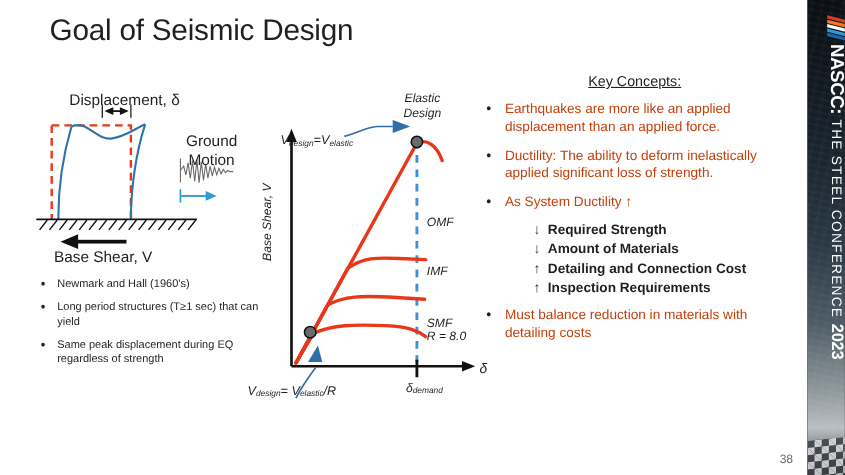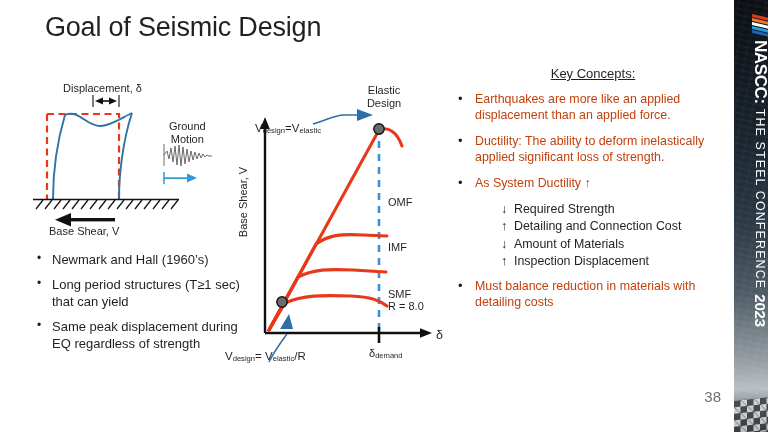--- a/index.html
+++ b/index.html
@@ -27,53 +27,53 @@
   }
 
   
   #left-fig {
     position: absolute;
     left: 8px; top: 82px;
     width: 210px; height: 165px;
   }
   .fig-caption {
     position: absolute;
-    font-size: 11px;
+    font-size: 14px;
     color: #231f20;
     white-space: nowrap;
   }
   #cap-displacement { left: 36px; top: 0px; }
   #cap-ground      { left: 142px; top: 38px; line-height: 1.18; text-align: center; }
   #cap-baseshear   { left: 22px; top: 143px; }
 
   
   #left-bullets {
     position: absolute;
     left: 16px; top: 252px;
     width: 205px;
   }
   #left-bullets .bl {
     position: relative;
     padding-left: 17px;
-    font-size: 13px;
+    font-size: 10px;
     line-height: 1.30;
     color: #231f20;
     margin-bottom: 8px;
   }
   #left-bullets .bl::before {
     content: "\2022";
     position: absolute; left: 2px; top: -1px;
     font-size: 12px; color: #231f20;
   }
 
   
   #chart {
     position: absolute;
     left: 212px; top: 84px;
-    width: 226px; height: 290px;
+    width: 226px; height: 290px; font-style: italic;
   }
   #chart svg { display: block; }
   .cl {                       
     position: absolute;
     font-size: 11px;
     color: #231f20;
     white-space: nowrap;
     line-height: 1.16;
   }
   .cl sub { font-size: 7.6px; vertical-align: -0.18em; }
@@ -88,21 +88,21 @@
   #lbl-imf { left: 157px; top: 157px; }
   #lbl-smf { left: 157px; top: 204px; }
   #lbl-smfR{ left: 157px; top: 216px; }
   #lbl-delta { left: 205px; top: 244px; font-size: 12.5px; }
   #lbl-ddemand { left: 138px; top: 263px; font-size: 11px; }
   #lbl-vdes-bot { left: -6px; top: 266px; font-size: 11.5px; }
 
   
   #right-col {
     position: absolute;
-    left: 436px; top: 66px;
+    left: 420px; top: 66px;
     width: 276px;
   }
   #key-concepts {
     text-align: center;
     font-size: 13px;
     color: #231f20;
     text-decoration: underline;
     margin-bottom: 11px;
   }
   #right-col .rb {
@@ -113,34 +113,35 @@
     color: #c2410c;
     margin-bottom: 10px;
   }
   #right-col .rb::before {
     content: "\2022";
     position: absolute; left: 3px; top: -1px;
     font-size: 13px; color: #231f20;
   }
   #sub-list {
     margin: 2px 0 9px 46px;
+    font-weight: bold;
   }
   #sub-list .sl {
     font-size: 12.4px;
     line-height: 1.38;
     color: #231f20;
     white-space: nowrap;
   }
   .arr { display: inline-block; width: 13px; }
 
   
   #page-num {
     position: absolute;
-    right: 66px; bottom: 27px;
-    font-size: 15px;
+    right: 66px; bottom: 8px;
+    font-size: 11px;
     color: #6d6d6d;
   }
 
   
   #sidebar {
     position: absolute;
     right: 0; top: 0;
     width: 53px; height: 432px;
     background: #0d1117;
     overflow: hidden;
@@ -348,23 +349,23 @@
 
   <div id="right-col">
     <div id="key-concepts">Key Concepts:</div>
 
     <div class="rb">Earthquakes are more like an applied displacement than an applied force.</div>
     <div class="rb">Ductility: The ability to deform inelastically applied significant loss of strength.</div>
     <div class="rb">As System Ductility ↑</div>
 
     <div id="sub-list">
       <div class="sl"><span class="arr">↓</span><span>Required Strength</span></div>
+      <div class="sl"><span class="arr">↓</span><span>Amount of Materials</span></div>
       <div class="sl"><span class="arr">↑</span><span>Detailing and Connection Cost</span></div>
-      <div class="sl"><span class="arr">↓</span><span>Amount of Materials</span></div>
-      <div class="sl"><span class="arr">↑</span><span>Inspection Displacement</span></div>
+      <div class="sl"><span class="arr">↑</span><span>Inspection Requirements</span></div>
     </div>
 
     <div class="rb">Must balance reduction in materials with detailing costs</div>
   </div>
 
   <div id="page-num">38</div>
 
   <div id="sidebar-left-edge"></div>
   <div id="sidebar">
     <div id="sb-grad"></div>

